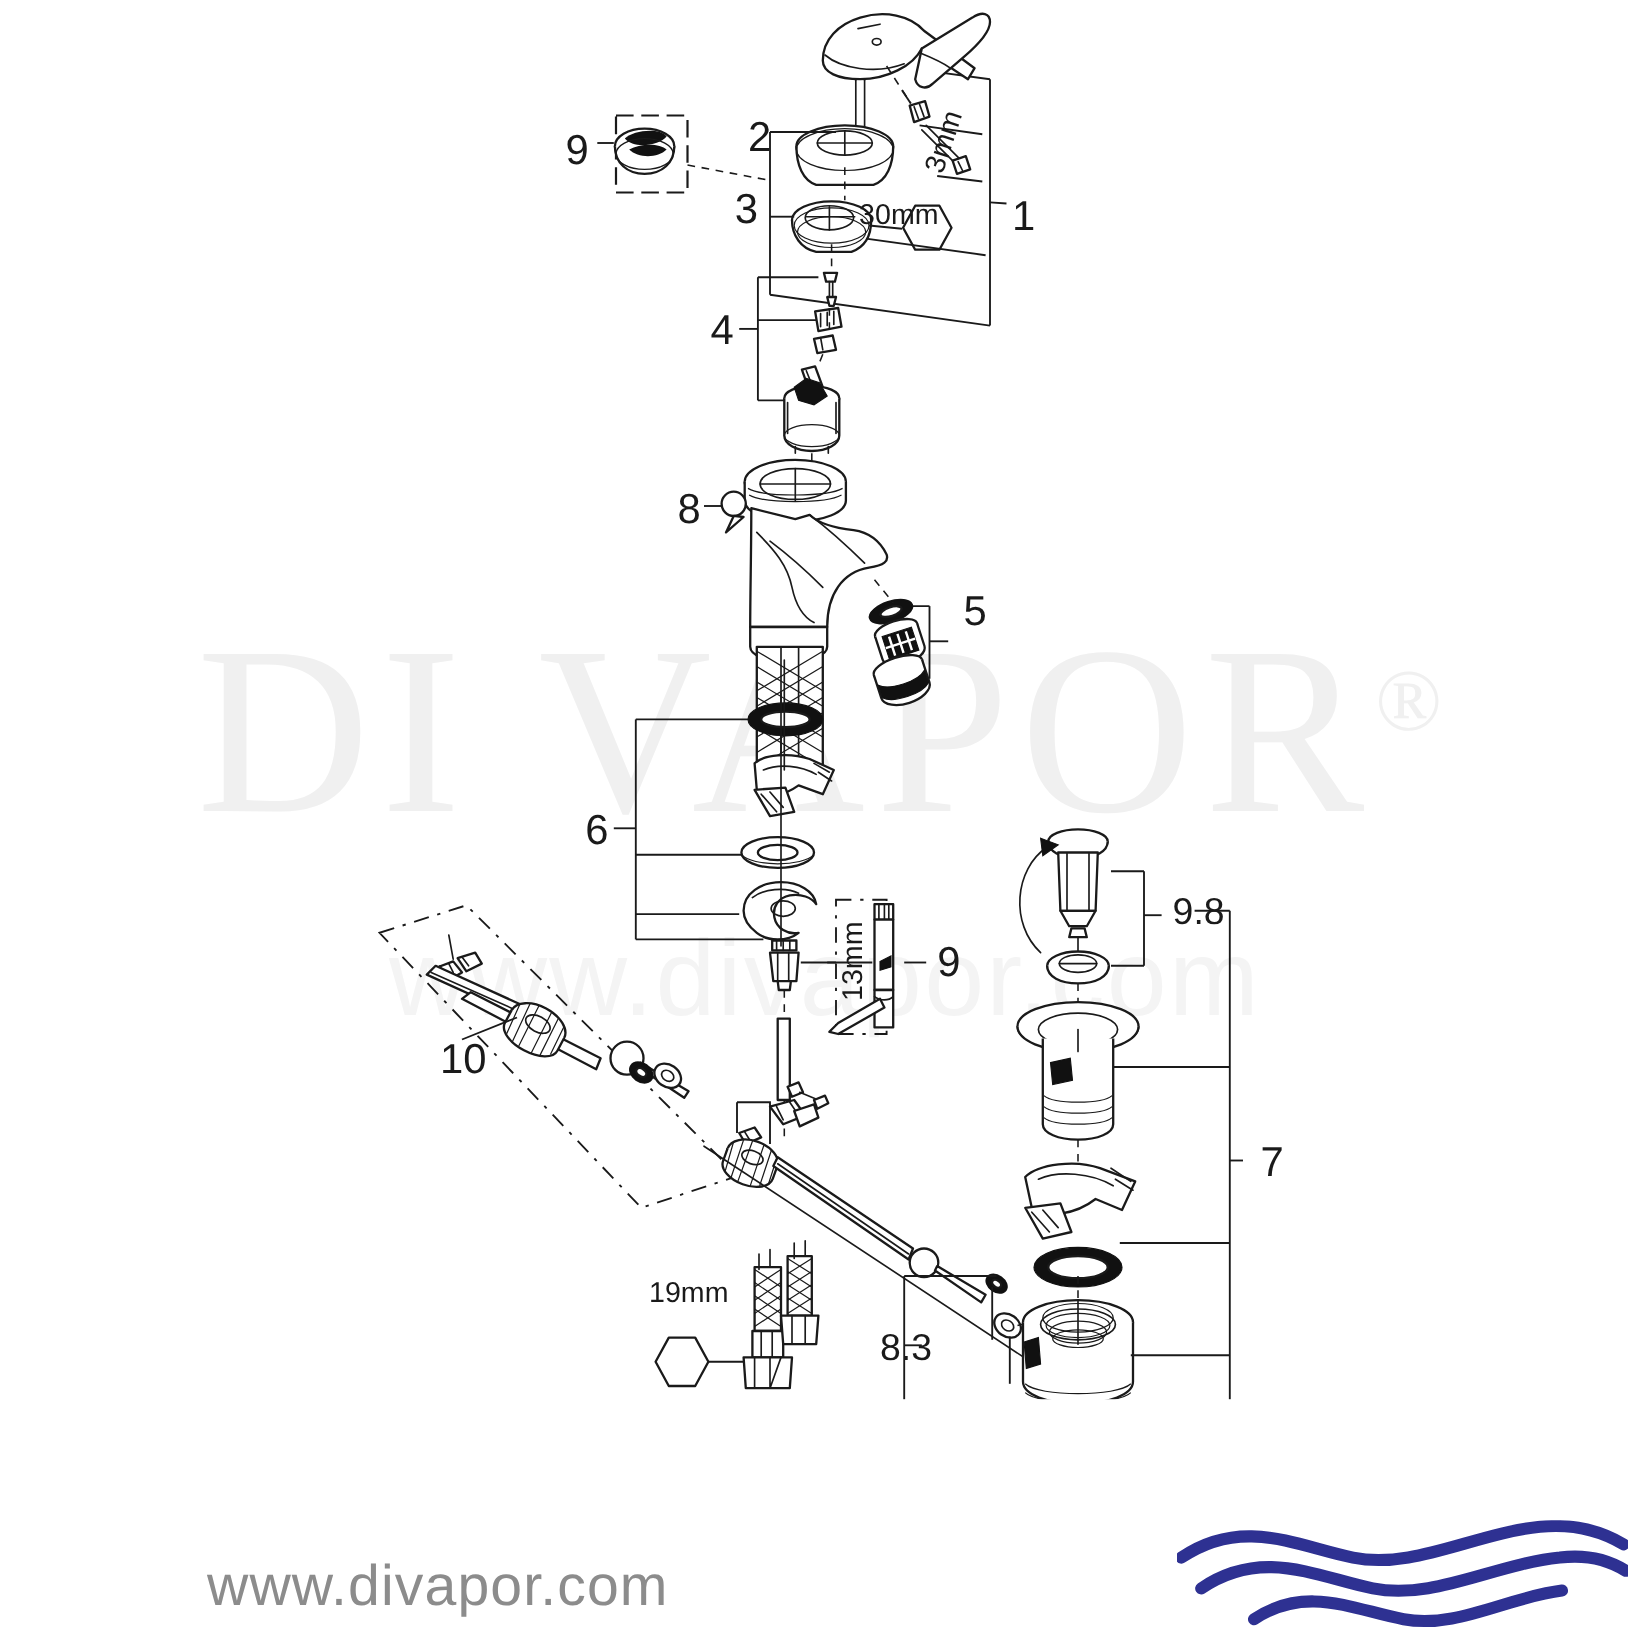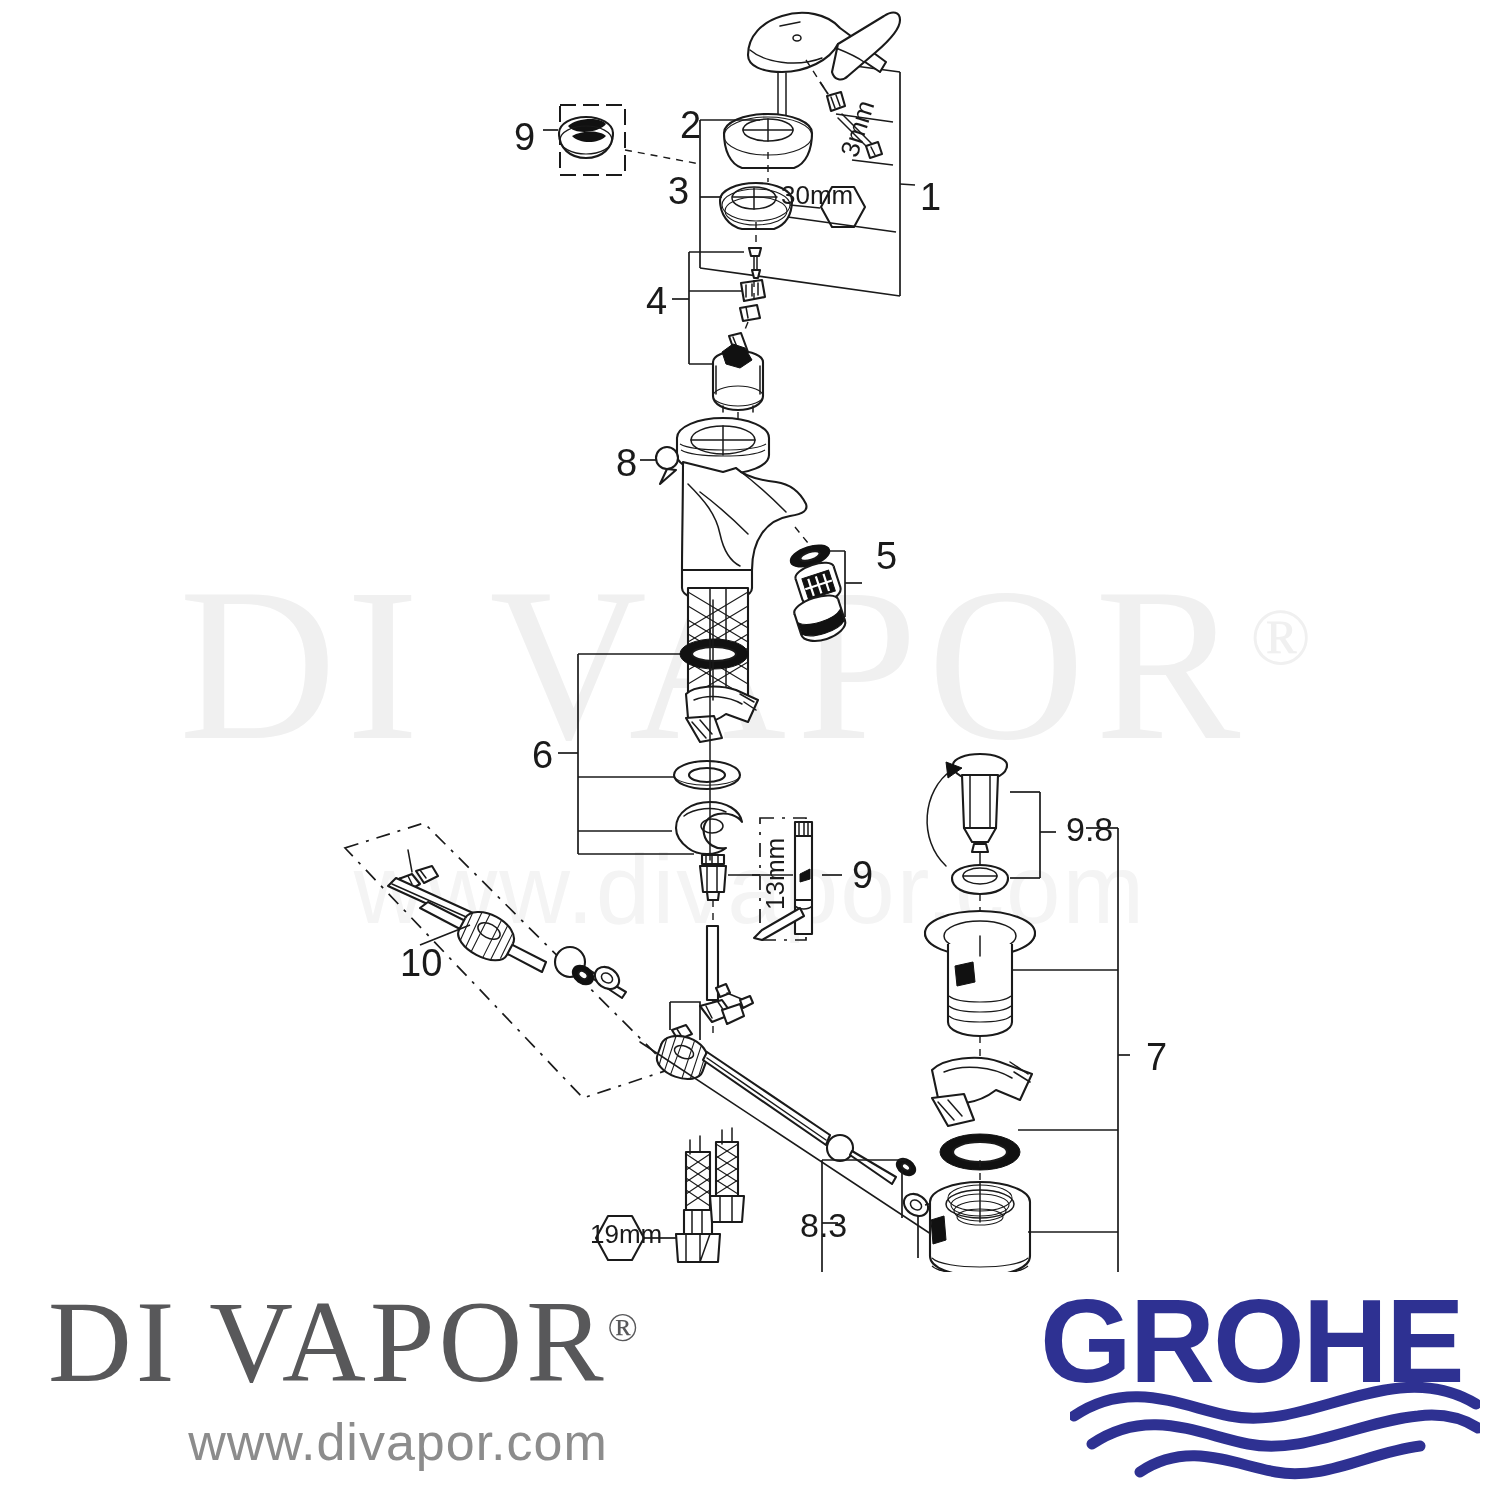--- a/index.html
+++ b/index.html
@@ -526,21 +526,21 @@
   <div class="lbl" style="left:532px;top:736px;">6</div>
   <div class="lbl" style="left:1146px;top:1038px;">7</div>
   <div class="lbl sm" style="left:1066px;top:812px;">9.8</div>
   <div class="lbl sm" style="left:800px;top:1208px;">8.3</div>
   <div class="lbl" style="left:616px;top:444px;">8</div>
   <div class="lbl" style="left:514px;top:118px;">9</div>
   <div class="lbl" style="left:852px;top:856px;">9</div>
   <div class="lbl" style="left:400px;top:944px;">10</div>
 
   <div class="dim" style="left:781px;top:182px;">30mm</div>
-  <div class="dim" style="left:590px;top:1221px;">19mm</div>
+  <div class="dim" style="left:590px;top:1162px;">19mm</div>
   <div class="dim rot-3mm" style="left:836px;top:152px;">3mm</div>
   <div class="dim rot" style="left:762px;top:910px;">13mm</div>
 
   <svg style="position:absolute;left:0;top:0;width:1500px;height:1500px;pointer-events:none;">
     <path fill="none" stroke="#1a1a1a" stroke-width="2" stroke-dasharray="16 7" d="M560 105 L625 105 L625 175 L560 175 Z"></path>
 
     <ellipse fill="#fff" stroke="#1a1a1a" stroke-width="2.1" cx="586" cy="133" rx="27" ry="16"></ellipse>
     <path fill="#fff" stroke="#1a1a1a" stroke-width="2.1" d="M559 133 C559 148 570 158 586 158 C602 158 613 148 613 133"></path>
     <path fill="#111" d="M568 126 C576 118 600 116 606 124 C600 132 576 136 568 126 Z"></path>
     <path fill="#111" d="M572 136 C582 130 600 130 606 136 C598 144 580 144 572 136 Z"></path>
@@ -549,28 +549,24 @@
     <path fill="none" stroke="#1a1a1a" stroke-width="1.7" d="M543 130 L558 130"></path>
 
     <path fill="none" stroke="#1a1a1a" stroke-width="1.4" stroke-dasharray="7 6" d="M625 150 L700 164"></path>
   </svg>
 
 </div>
 
 <div id="footer">
 
   <div id="divapor-logo">
-    <div class="dv-word">
-      <span>DI VAPOR</span><span class="dv-reg">®</span>
-    </div>
     <div class="dv-url">www.divapor.com</div>
   </div>
 
   <div id="grohe-logo">
-    <div class="gr-word">GROHE</div>
     <svg style="position:absolute;left:30px;top:104px;width:410px;height:110px;" viewBox="0 0 410 110">
       <g fill="none" stroke="#2e3192" stroke-width="11" stroke-linecap="round">
         <path d="M4 34 C60 -4 110 24 160 34 C215 45 270 12 330 6 C360 3 386 10 406 22"></path>
         <path d="M22 62 C78 24 128 52 178 62 C233 73 288 40 348 34 C372 31 392 36 408 46"></path>
         <path d="M70 90 C118 58 162 82 206 90 C254 99 300 70 350 64"></path>
       </g>
     </svg>
   </div>
 
 </div>

